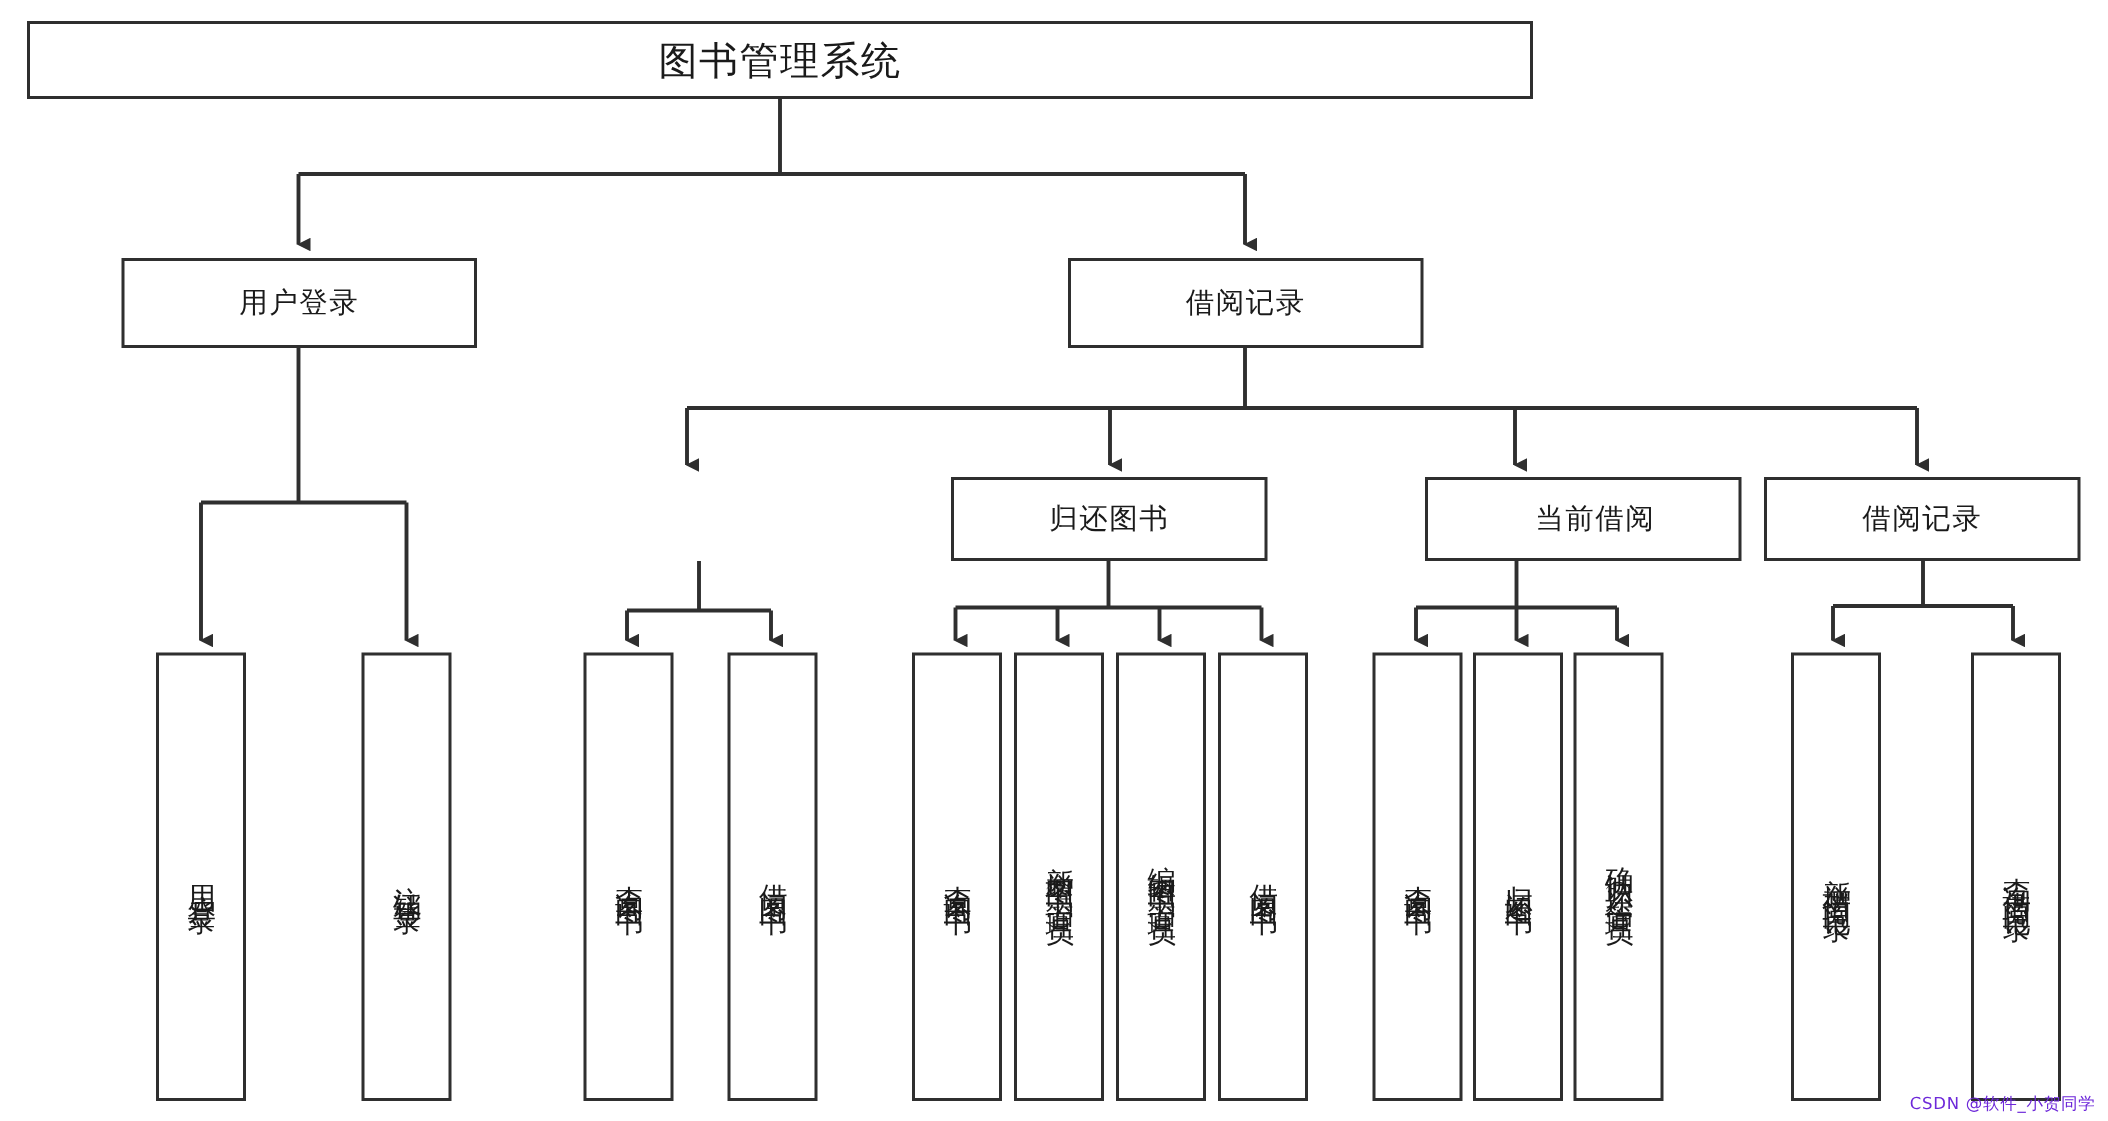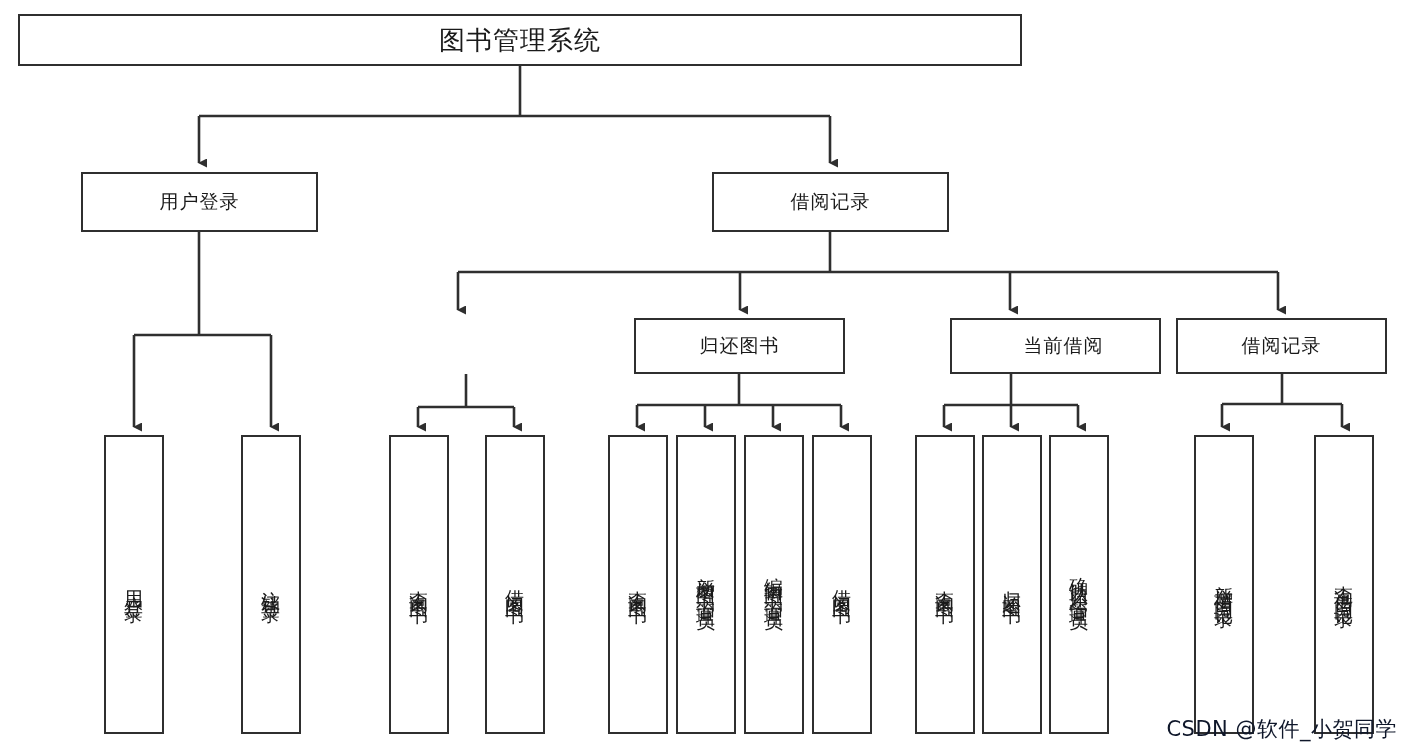--- a/index.html
+++ b/index.html
@@ -58,22 +58,22 @@
     white-space: nowrap;
   }
   .node-root .htext,
   .node-l2 .htext {
     white-space: nowrap;
   }
   #watermark {
     position: absolute;
     right: 8px;
     bottom: 4px;
-    font-size: 21px;
-    color: #0f172a;
+    font-size: 11px;
+    color: #6d28d9;
     white-space: nowrap;
     letter-spacing: 0.5px;
   }
 </style>
 </head>
 <body>
 
 <div id="diagram-root">
 
   <svg id="connector-layer" viewBox="0 0 1405 747" width="1405" height="747" xmlns="http://www.w3.org/2000/svg">

